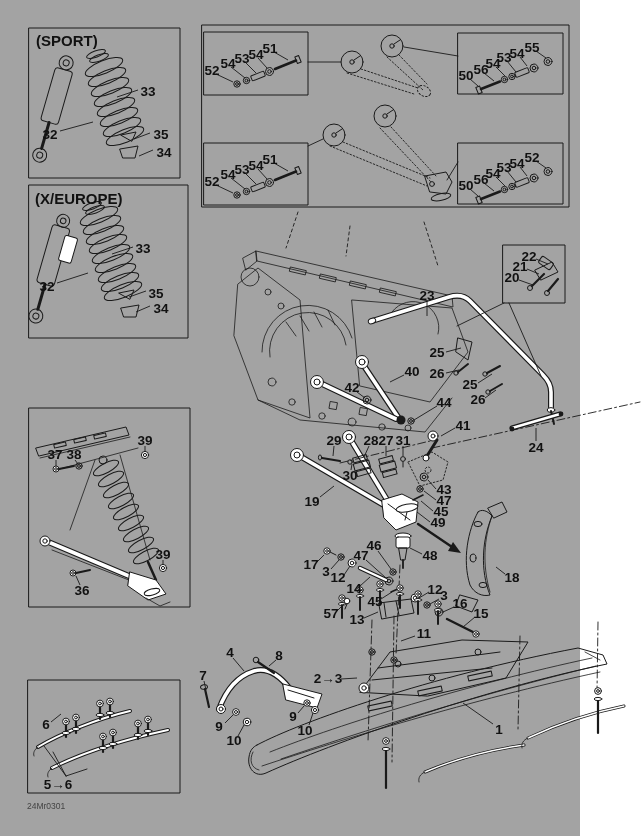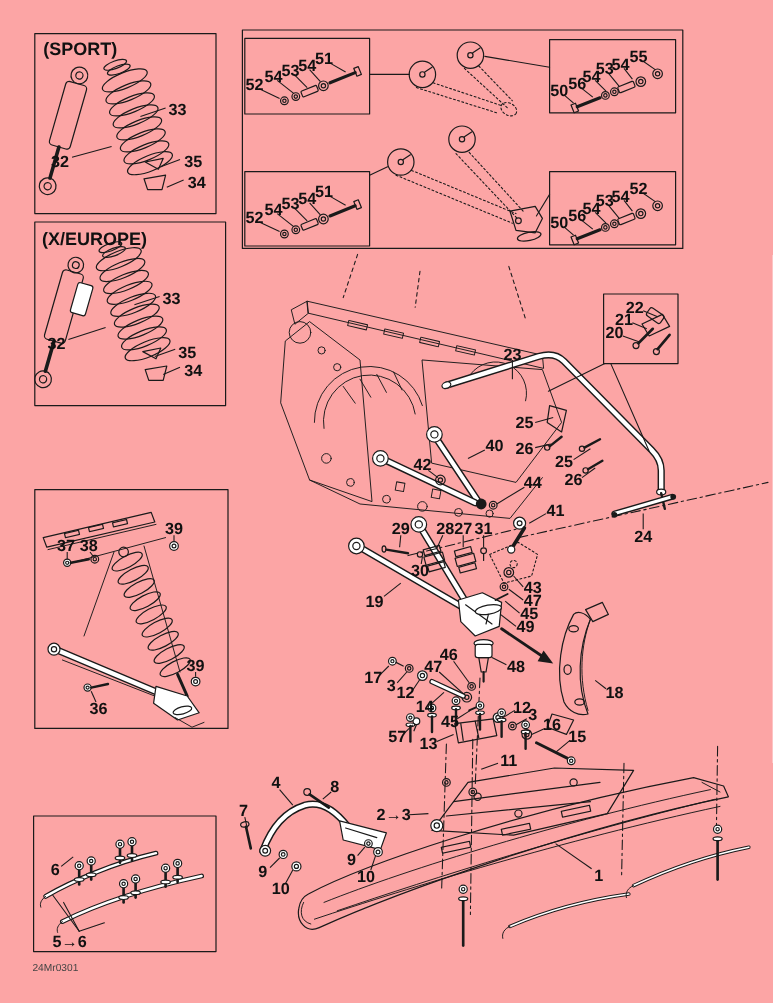--- a/index.html
+++ b/index.html
@@ -1,16 +1,16 @@
 <!DOCTYPE html>
 <html><head>
 <meta charset="utf-8">
 <style>
   html,body{margin:0;padding:0;background:#fff}
-  .page{position:relative;width:644px;height:836px;background:#fca5a5;font-family:"Liberation Sans",sans-serif}
+  .page{position:relative;width:580px;height:836px;background:#a3a3a3;font-family:"Liberation Sans",sans-serif}
   svg{display:block}
   .art{stroke:#1a1a1a;fill:none;stroke-width:1;stroke-linecap:round;stroke-linejoin:round}
   .lbl{font:700 13.5px "Liberation Sans",sans-serif;fill:#111;text-anchor:middle;stroke:none}
   .title{font:700 15px "Liberation Sans",sans-serif;fill:#111;stroke:none}
   .code{font:400 8.5px "Liberation Sans",sans-serif;fill:#444;stroke:none}
   .leader{stroke:#1a1a1a;stroke-width:.9;fill:none}
   .thin{stroke-width:.8}
   .tube{stroke-width:6;stroke:#1a1a1a}
   .tubein{stroke-width:3.6;stroke:#fff}
   .dash{stroke-dasharray:3 3;stroke-width:.9}

